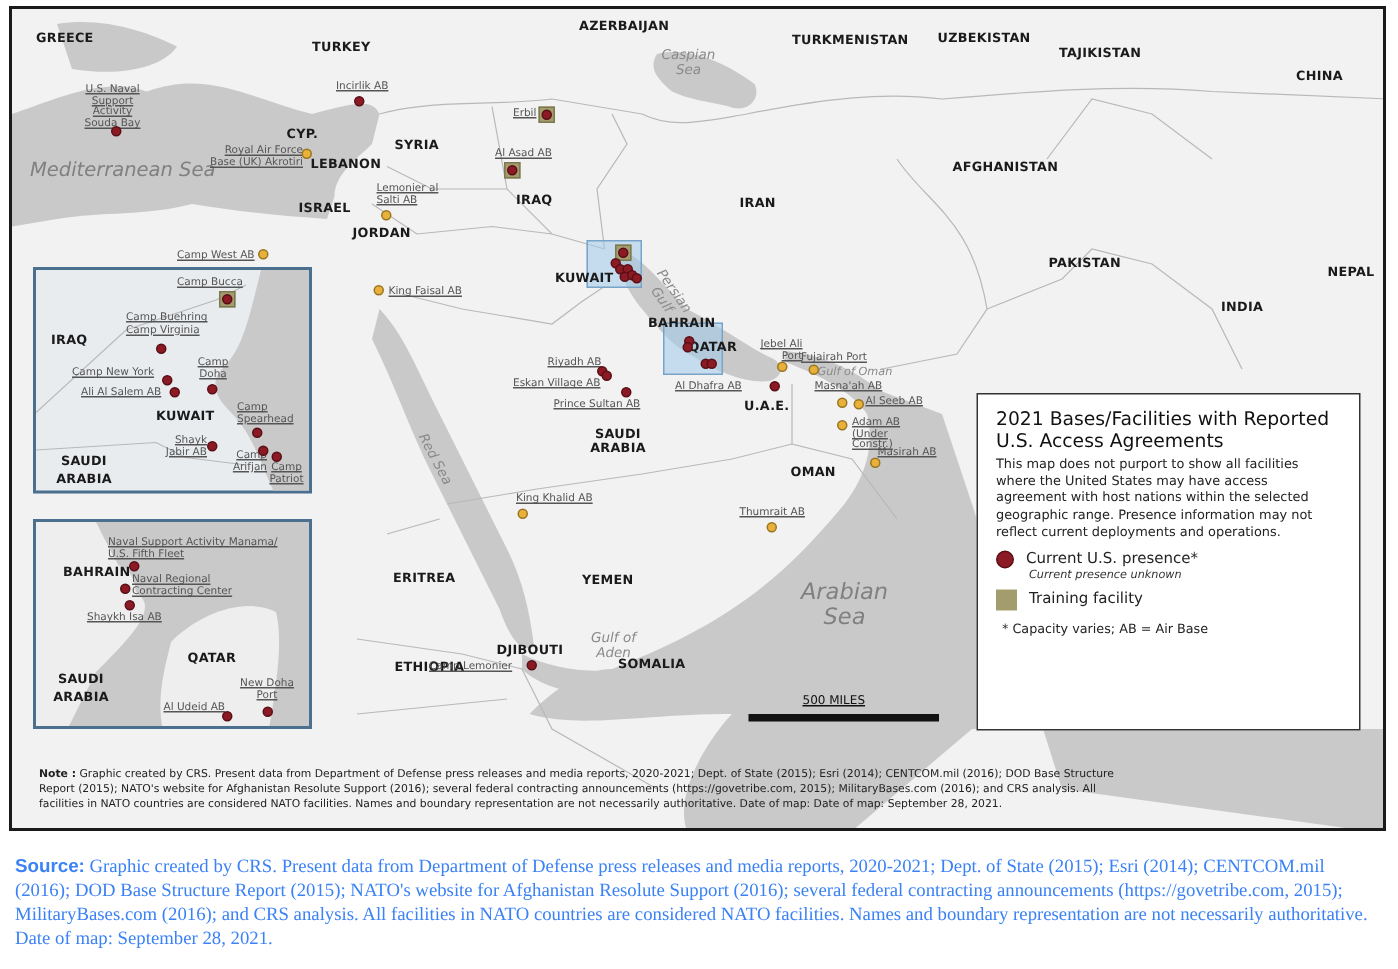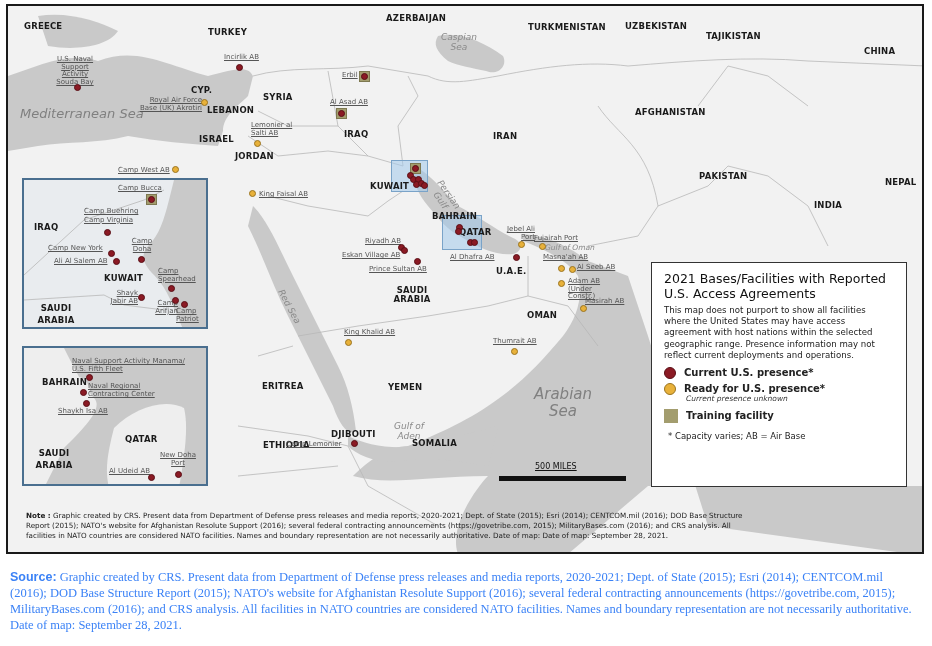--- a/index.html
+++ b/index.html
@@ -14,21 +14,21 @@
   .dot{position:absolute;width:7px;height:7px;border-radius:50%;box-sizing:border-box;}
   .dot.red{background:#8b1a24;border:1px solid #5a0f16;}
   .dot.yellow{background:#e8b13a;border:1px solid #9a7420;}
   .train{position:absolute;width:11px;height:11px;background:#a39d6e;border:1px solid #7d7850;box-sizing:border-box;}
   .train .dot{left:1px;top:1px;}
   .inset{position:absolute;border:2px solid #4a6f8f;background:#e9ecef;overflow:hidden;box-sizing:border-box;}
   .hl{position:absolute;background:rgba(160,200,235,0.55);border:1px solid #7aa3c8;box-sizing:border-box;}
   #legend{position:absolute;left:643px;top:256px;width:256px;height:225px;background:#fff;border:1px solid #333;box-sizing:border-box;padding:8px 12px;}
   #legend .title{font-size:12.5px;font-weight:normal;color:#111;line-height:1.2;}
   #legend .desc{font-size:8.6px;color:#222;line-height:1.3;margin-top:4px;}
-  .leg-row{display:flex;align-items:center;margin-top:4px;font-size:10px;color:#222;font-weight:bold;}
+  .leg-row{display:flex;align-items:center;margin-top:4px;font-size:10px;color:#222;}
   .leg-sym{width:12px;height:12px;margin-right:8px;flex:none;box-sizing:border-box;}
   .leg-sub{font-size:7.5px;font-style:italic;color:#333;margin-left:22px;margin-top:-1px;}
   #note{position:absolute;left:18px;top:505px;width:720px;font-size:7.2px;line-height:1.42;color:#222;}
   #crs{position:absolute;left:776px;top:512px;width:130px;height:40px;}
   #crs .txt{position:absolute;left:40px;top:4px;font-size:30px;font-weight:bold;font-style:italic;color:#111;font-family:"Liberation Sans",sans-serif;}
   #source{position:absolute;left:10px;top:570px;width:912px;font-family:"Liberation Serif",serif;font-size:12.5px;line-height:1.27;color:#3b82f6;}
   #source b{font-family:"Liberation Sans",sans-serif;}
   #scalebar{position:absolute;left:491px;top:470px;width:127px;height:5px;background:#111;}
 </style>
 </head>
@@ -197,21 +197,21 @@
     <span class="dot red" style="left:89px;top:78px"></span>
     <span class="lbl base" style="left:104px;top:58px;width:28px;white-space:normal;text-align:center">Camp Doha</span>
     <span class="dot red" style="left:114px;top:76px"></span>
     <span class="lbl country" style="left:80px;top:94px">KUWAIT</span>
     <span class="lbl base" style="left:134px;top:88px;width:42px;white-space:normal">Camp Spearhead</span>
     <span class="dot red" style="left:144px;top:105px"></span>
     <span class="lbl base" style="left:86px;top:110px;width:28px;white-space:normal;text-align:right">Shayk Jabir AB</span>
     <span class="dot red" style="left:114px;top:114px"></span>
     <span class="lbl base" style="left:124px;top:120px;width:30px;white-space:normal;text-align:right">Camp Arifjan</span>
     <span class="dot red" style="left:148px;top:117px"></span>
-    <span class="lbl base" style="left:152px;top:128px;width:30px;white-space:normal;text-align:left">Camp Patriot</span>
+    <span class="lbl base" style="left:152px;top:128px;width:30px;white-space:normal;text-align:center">Camp Patriot</span>
     <span class="dot red" style="left:157px;top:121px"></span>
     <span class="lbl country" style="left:12px;top:123px;width:40px;white-space:normal;text-align:center;line-height:1.4">SAUDI ARABIA</span>
   </div>
 
   <div class="inset" style="left:14px;top:340px;width:186px;height:140px;background:#c9c9c9">
     <svg width="186" height="140" style="position:absolute;left:0;top:0">
       <path d="M0,0 L40,0 C50,20 60,40 70,50 C80,60 60,80 40,100 L20,140 L0,140 Z" fill="#eeeeee"></path>
       <path d="M50,30 C60,25 70,40 65,55 C60,60 52,50 50,30 Z" fill="#eeeeee"></path>
       <path d="M90,80 C110,60 140,50 160,60 C165,80 160,110 155,140 L85,140 C80,120 85,100 90,80 Z" fill="#eeeeee"></path>
     </svg>
@@ -233,24 +233,20 @@
   <span class="lbl base" style="left:527px;top:457px;font-size:8px;color:#111">500 MILES</span>
   <div id="scalebar"></div>
 
   <div id="legend">
     <div class="title">2021 Bases/Facilities with Reported U.S. Access Agreements</div>
     <div class="desc">This map does not purport to show all facilities where the United States may have access agreement with host nations within the selected geographic range. Presence information may not reflect current deployments and operations.</div>
     <div class="leg-row" style="margin-top:6px">
       <span class="leg-sym" style="border-radius:50%;background:#8b1a24;border:1px solid #5a0f16"></span>
       <span>Current U.S. presence*</span>
     </div>
-    <div class="leg-row">
-      <span class="leg-sym" style="border-radius:50%;background:#e8b13a;border:1px solid #9a7420"></span>
-      <span>Ready for U.S. presence*</span>
-    </div>
     <div class="leg-sub">Current presence unknown</div>
     <div class="leg-row" style="margin-top:6px">
       <span class="leg-sym" style="width:14px;height:14px;background:#a39d6e"></span>
       <span>Training facility</span>
     </div>
     <div style="font-size:8.5px;color:#222;margin-top:8px;margin-left:4px">* Capacity varies; AB = Air Base</div>
   </div>
 
   <div id="note"><b>Note :</b> <span>Graphic created by CRS. Present data from Department of Defense press releases and media reports, 2020-2021; Dept. of State (2015); Esri (2014); CENTCOM.mil (2016); DOD Base Structure Report (2015); NATO's website for Afghanistan Resolute Support (2016); several federal contracting announcements (https://govetribe.com, 2015); MilitaryBases.com (2016); and CRS analysis. All facilities in NATO countries are considered NATO facilities. Names and boundary representation are not necessarily authoritative. Date of map: Date of map: September 28, 2021.</span></div>
 

